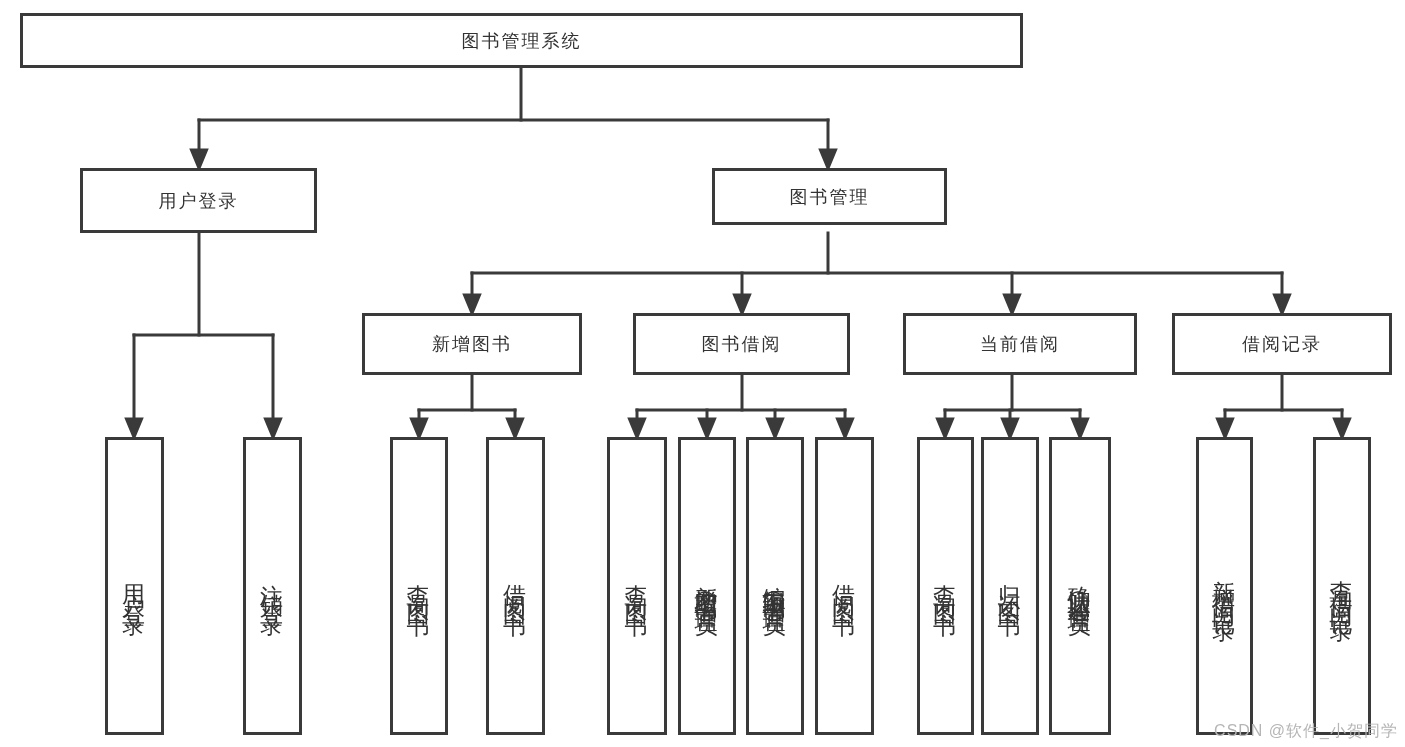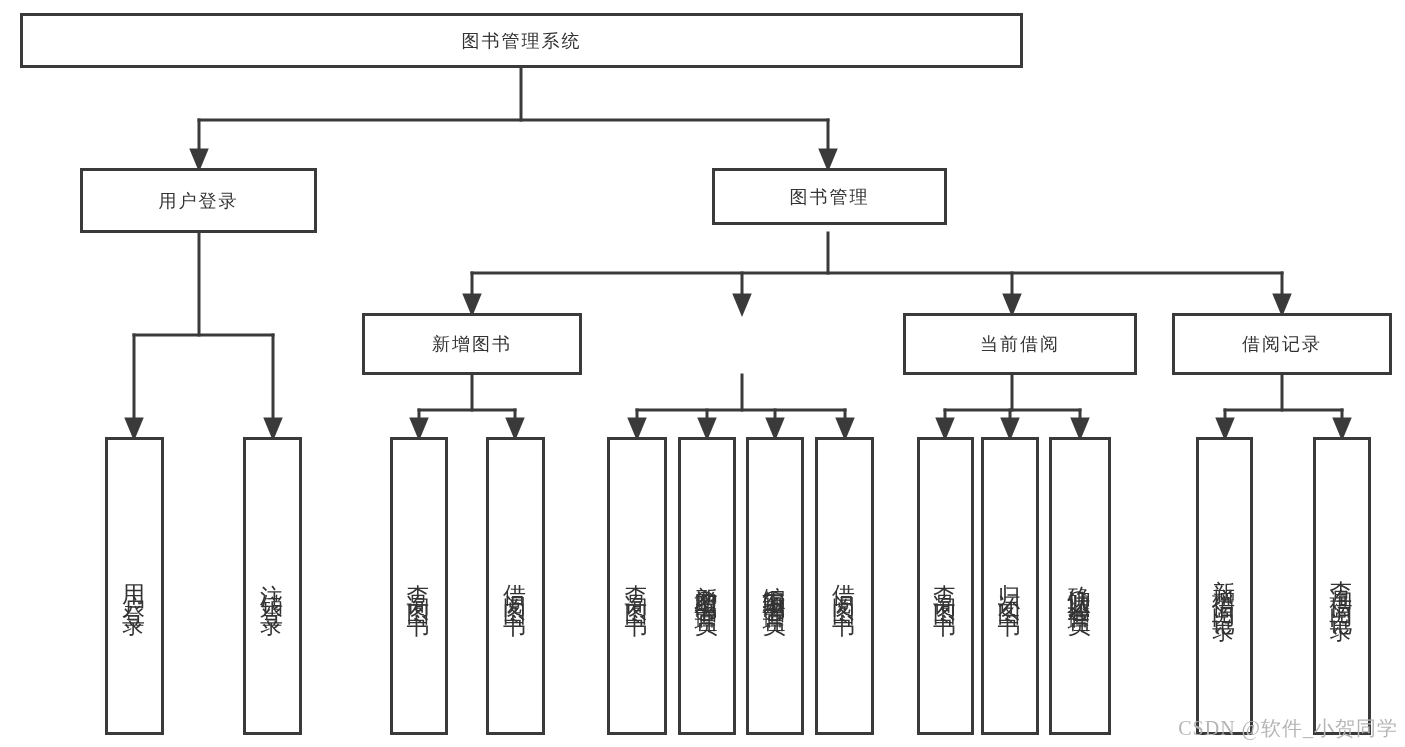--- a/index.html
+++ b/index.html
@@ -25,24 +25,24 @@
   }
   .h { font-size: 18px; letter-spacing: 2px; }
   .v { writing-mode: vertical-rl; font-size: 23px; }
   .sp10 { letter-spacing: 10px; }
   .sp8  { letter-spacing: 8px; }
   .sp4  { letter-spacing: 4px; }
   .watermark {
     position: absolute;
     right: 7px;
     bottom: 5px;
-    font-size: 20px;
+    font-size: 16px;
     color: #b5b5b5;
     letter-spacing: 1px;
-    font-family: Liberation Serif, serif;
+    font-family: Liberation Sans, sans-serif;
   }
 </style>
 </head>
 <body>
 
 <div class="canvas">
 
   <svg class="wires" width="1405" height="747" viewBox="0 0 1405 747" stroke="#3a3a3a" stroke-width="3" fill="#3a3a3a" stroke-linecap="square">
 
     <g>
@@ -118,20 +118,21 @@
       <polygon points="1334.5,419 1349.5,419 1342,437"></polygon>
     </g>
   </svg>
 
   <div class="node h" style="left:20px; top:13px; width:1003px; height:55px;">图书管理系统</div>
 
   <div class="node h" style="left:80px; top:168px; width:237px; height:65px;">用户登录</div>
   <div class="node h" style="left:712px; top:168px; width:235px; height:57px;">图书管理</div>
 
   <div class="node h" style="left:362px; top:313px; width:220px; height:62px;">新增图书</div>
+  <div class="node h" style="left:633px; top:313px; width:217px; height:62px;">图书借阅</div>
   <div class="node h" style="left:903px; top:313px; width:234px; height:62px;">当前借阅</div>
   <div class="node h" style="left:1172px; top:313px; width:220px; height:62px;">借阅记录</div>
 
   <div class="node v sp10" style="left:105px; top:437px; width:59px; height:298px;">用户登录</div>
   <div class="node v sp10" style="left:243px; top:437px; width:59px; height:298px;">注销登录</div>
 
   <div class="node v sp10" style="left:390px; top:437px; width:58px; height:298px;">查询图书</div>
   <div class="node v sp10" style="left:486px; top:437px; width:59px; height:298px;">借阅图书</div>
 
   <div class="node v sp10" style="left:607px; top:437px; width:60px; height:298px;">查询图书</div>

